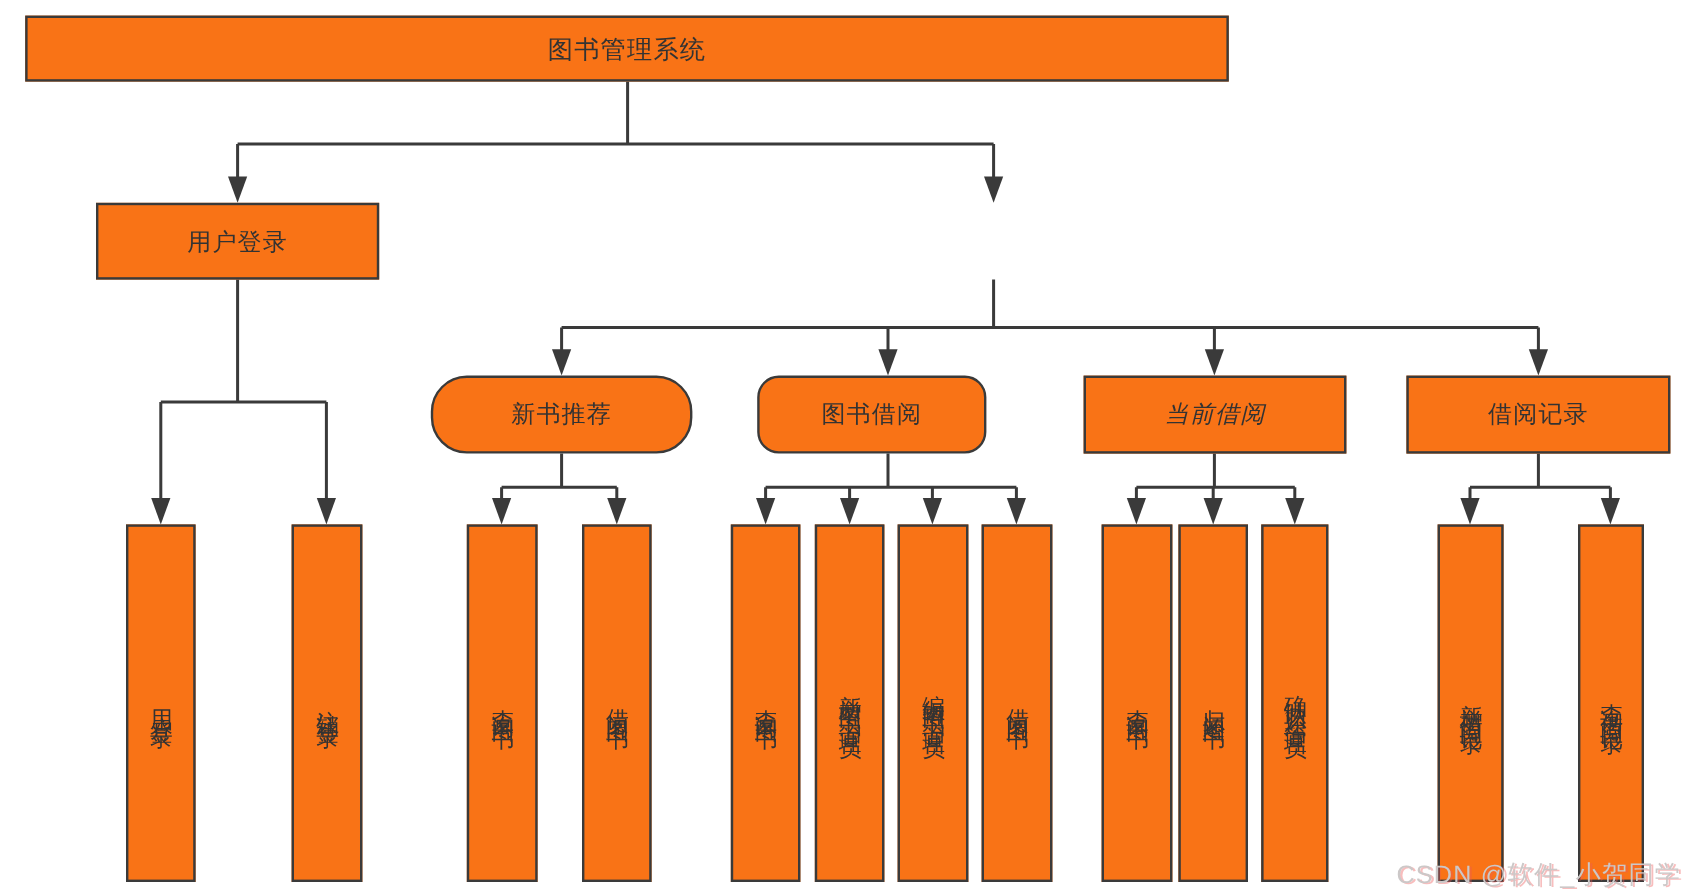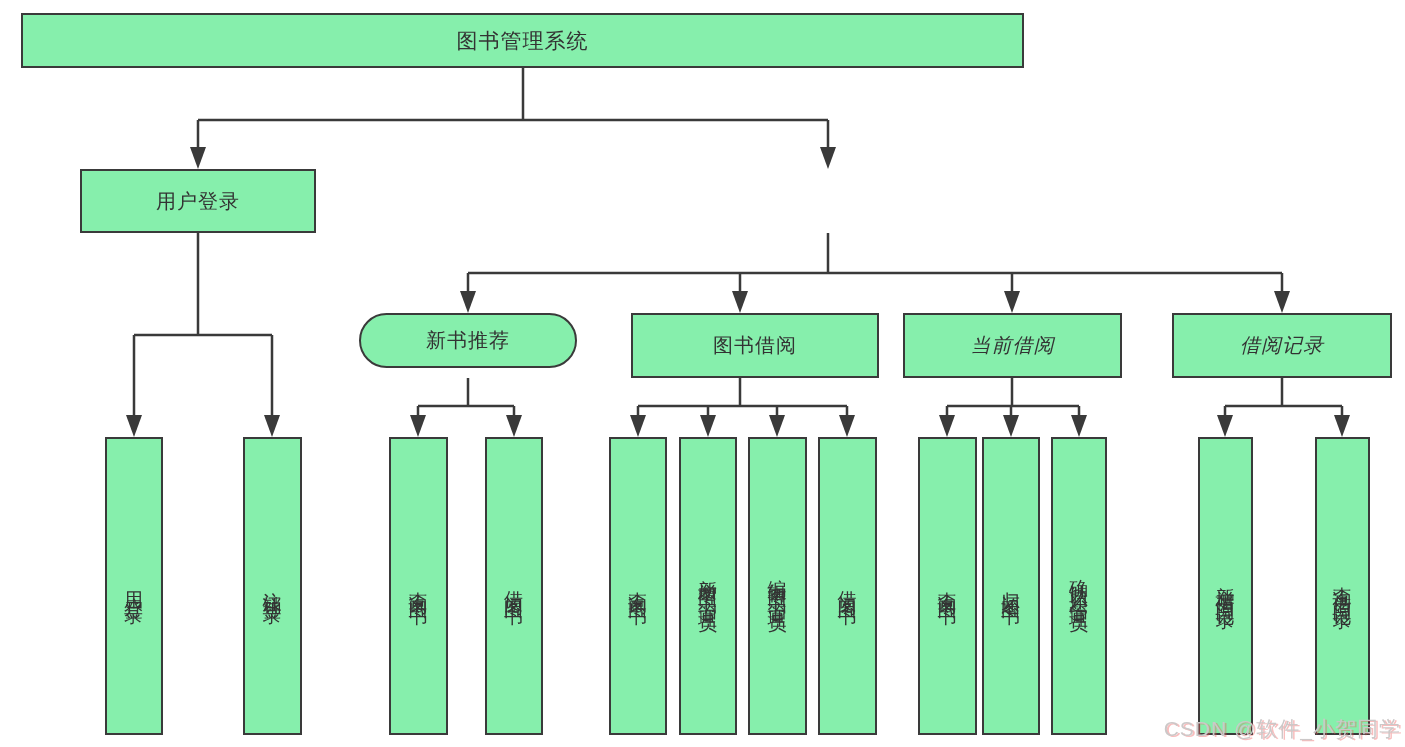--- a/index.html
+++ b/index.html
@@ -8,21 +8,21 @@
     width:1405px;height:747px;
     background:#ffffff;
     font-family:"Liberation Sans","DejaVu Sans",sans-serif;
     color:#333333;
     overflow:hidden;
   }
   .wires{position:absolute;left:0;top:0;width:1405px;height:747px;pointer-events:none;}
   .node{
     position:absolute;
     box-sizing:border-box;
-    background:#86efac;
+    background:#f97316;
     border:2.5px solid #3a3a3a;
     display:flex;align-items:center;justify-content:center;
     font-size:20px;
     letter-spacing:1px;
     text-align:center;
     z-index:2;
   }
   .node.root{font-size:21px;}
   .node.v span{
     writing-mode:vertical-rl;
@@ -88,30 +88,30 @@
   </svg>
 
   <div class="node root" style="left:21px;top:13px;width:1003px;height:55px;">
     <span>图书管理系统</span>
   </div>
 
   <div class="node" style="left:80px;top:169px;width:236px;height:64px;">
     <span>用户登录</span>
   </div>
 
-  <div class="node" style="left:359px;top:313px;width:218px;height:55px;border-radius:30px;">
+  <div class="node" style="left:359px;top:313px;width:218px;height:65px;border-radius:30px;">
     <span>新书推荐</span>
   </div>
-  <div class="node" style="left:631px;top:313px;width:248px;height:65px;">
+  <div class="node" style="left:631px;top:313px;width:191px;height:65px;border-radius:18px;">
     <span>图书借阅</span>
   </div>
   <div class="node" style="left:903px;top:313px;width:219px;height:65px;font-style:italic;">
     <span>当前借阅</span>
   </div>
-  <div class="node" style="left:1172px;top:313px;width:220px;height:65px;font-style:italic;">
+  <div class="node" style="left:1172px;top:313px;width:220px;height:65px;">
     <span>借阅记录</span>
   </div>
 
   <div class="node v" style="left:105px;top:437px;width:58px;height:298px;">
     <span>用户登录</span>
   </div>
   <div class="node v" style="left:243px;top:437px;width:59px;height:298px;">
     <span>注销登录</span>
   </div>
 

